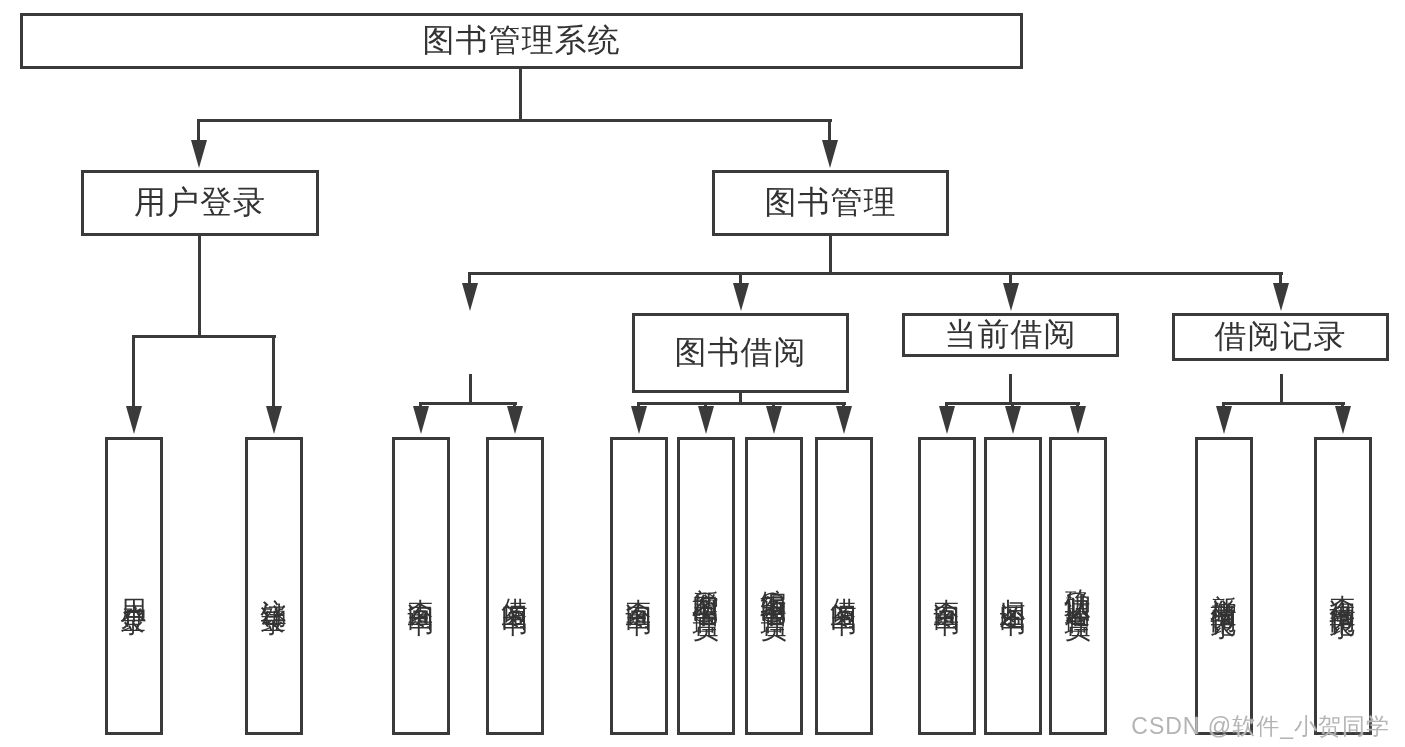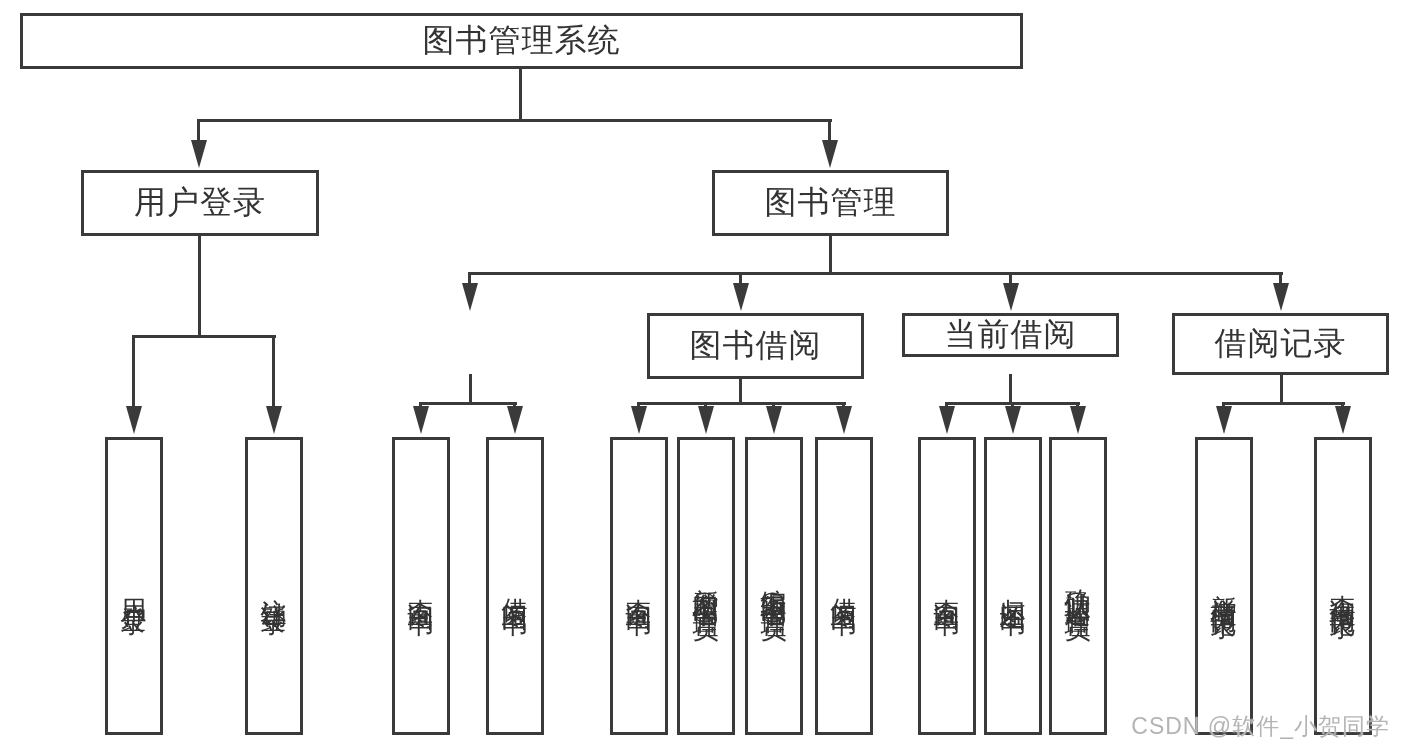--- a/index.html
+++ b/index.html
@@ -100,27 +100,27 @@
     <span>图书管理系统</span>
   </div>
 
   <div class="node hnode" style="left:81px;top:170px;width:238px;height:66px">
     <span>用户登录</span>
   </div>
   <div class="node hnode" style="left:712px;top:170px;width:237px;height:66px">
     <span>图书管理</span>
   </div>
 
-  <div class="node hnode" style="left:647px;top:313px;width:217px;height:66px">
+  <div class="node hnode" style="left:632px;top:313px;width:217px;height:80px">
     <span>图书借阅</span>
   </div>
   <div class="node hnode" style="left:902px;top:313px;width:217px;height:44px">
     <span>当前借阅</span>
   </div>
-  <div class="node hnode" style="left:1172px;top:313px;width:217px;height:62px">
+  <div class="node hnode" style="left:1172px;top:313px;width:217px;height:48px">
     <span>借阅记录</span>
   </div>
 
   <div class="node vnode" style="left:105px;top:437px;width:58px;height:298px">
     <span class="vtext">用户登录</span>
   </div>
   <div class="node vnode" style="left:245px;top:437px;width:58px;height:298px">
     <span class="vtext">注销登录</span>
   </div>
 

